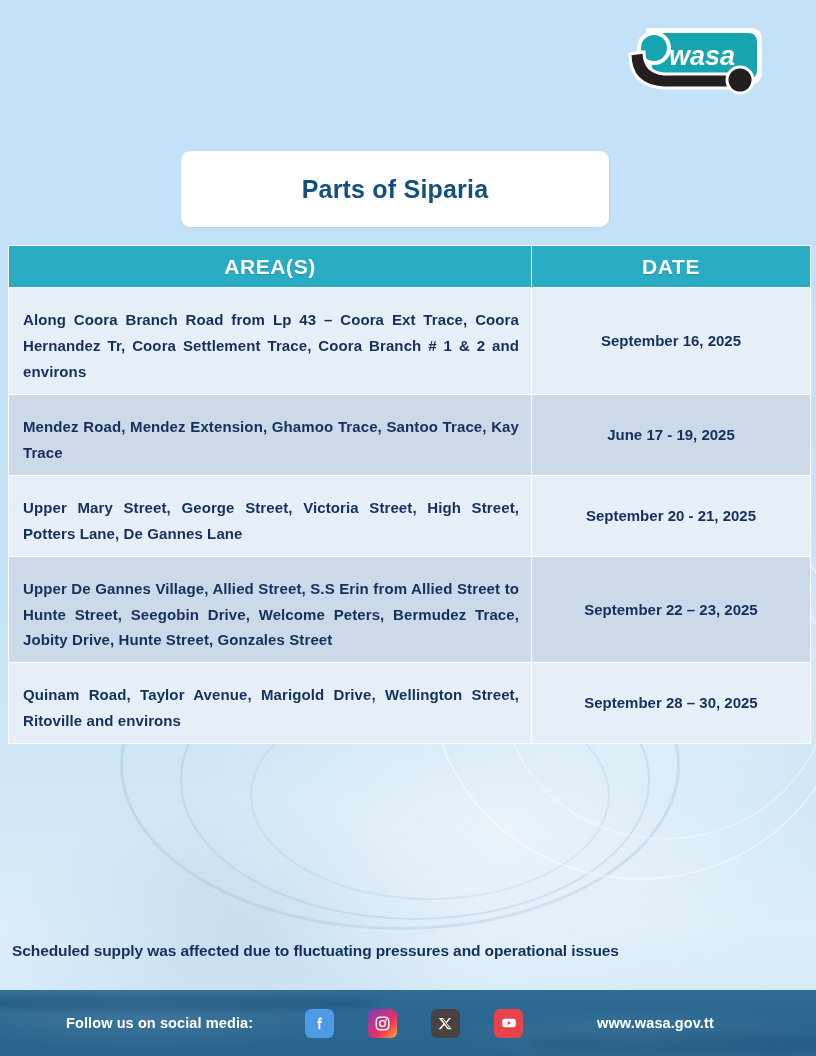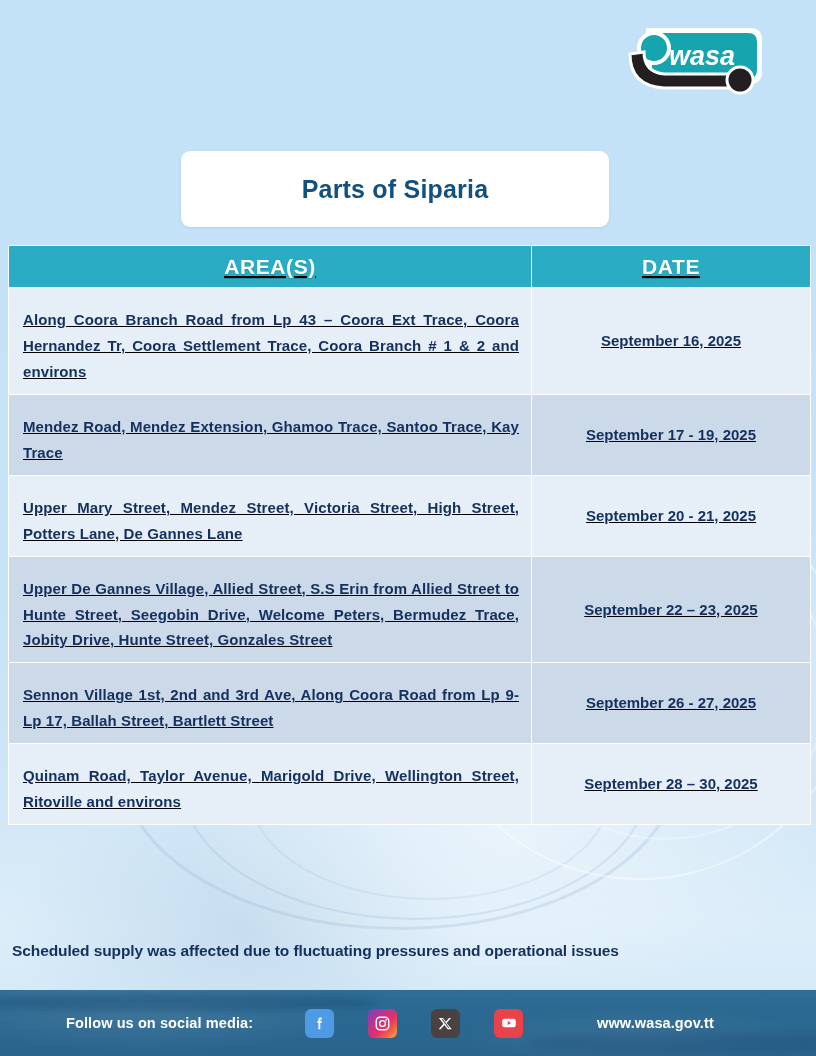--- a/index.html
+++ b/index.html
@@ -109,21 +109,20 @@
 
   
   #table {
     position: absolute;
     left: 8px;
     top: 245px;
     width: 776px;
     z-index: 3;
     border-collapse: separate;
     border-spacing: 0;
-    text-decoration: underline;
   }
   #table table {
     width: 802px;
     border-collapse: collapse;
     table-layout: fixed;
   }
   #table col.c-area { width: 523px; }
   #table col.c-date { width: 279px; }
 
   thead th {
@@ -314,33 +313,29 @@
           <th>DATE</th>
         </tr>
       </thead>
       <tbody id="table-body">
           <tr class="odd">
             <td class="area">Along Coora Branch Road from Lp 43 – Coora Ext Trace, Coora Hernandez Tr, Coora Settlement Trace, Coora Branch # 1 &amp; 2 and environs</td>
             <td class="date">September 16, 2025</td>
           </tr>
           <tr class="even">
             <td class="area">Mendez Road, Mendez Extension, Ghamoo Trace, Santoo Trace, Kay Trace</td>
-            <td class="date">September 17 - 19, 2025</td>
+            <td class="date">June 17 - 19, 2025</td>
           </tr>
           <tr class="odd">
-            <td class="area">Upper Mary Street, Mendez Street, Victoria Street, High Street, Potters Lane, De Gannes Lane</td>
+            <td class="area">Upper Mary Street, George Street, Victoria Street, High Street, Potters Lane, De Gannes Lane</td>
             <td class="date">September 20 - 21, 2025</td>
           </tr>
           <tr class="even">
             <td class="area">Upper De Gannes Village, Allied Street, S.S Erin from Allied Street to Hunte Street, Seegobin Drive, Welcome Peters, Bermudez Trace, Jobity Drive, Hunte Street, Gonzales Street</td>
             <td class="date">September 22 – 23, 2025</td>
-          </tr>
-          <tr class="even">
-            <td class="area">Sennon Village 1st, 2nd and 3rd Ave, Along Coora Road from Lp 9- Lp 17, Ballah Street, Bartlett Street</td>
-            <td class="date">September 26 - 27, 2025</td>
           </tr>
           <tr class="odd">
             <td class="area">Quinam Road, Taylor Avenue, Marigold Drive, Wellington Street, Ritoville and environs</td>
             <td class="date">September 28 – 30, 2025</td>
           </tr>
         </tbody>
     </table>
   </div>
 
   <div id="footer">

